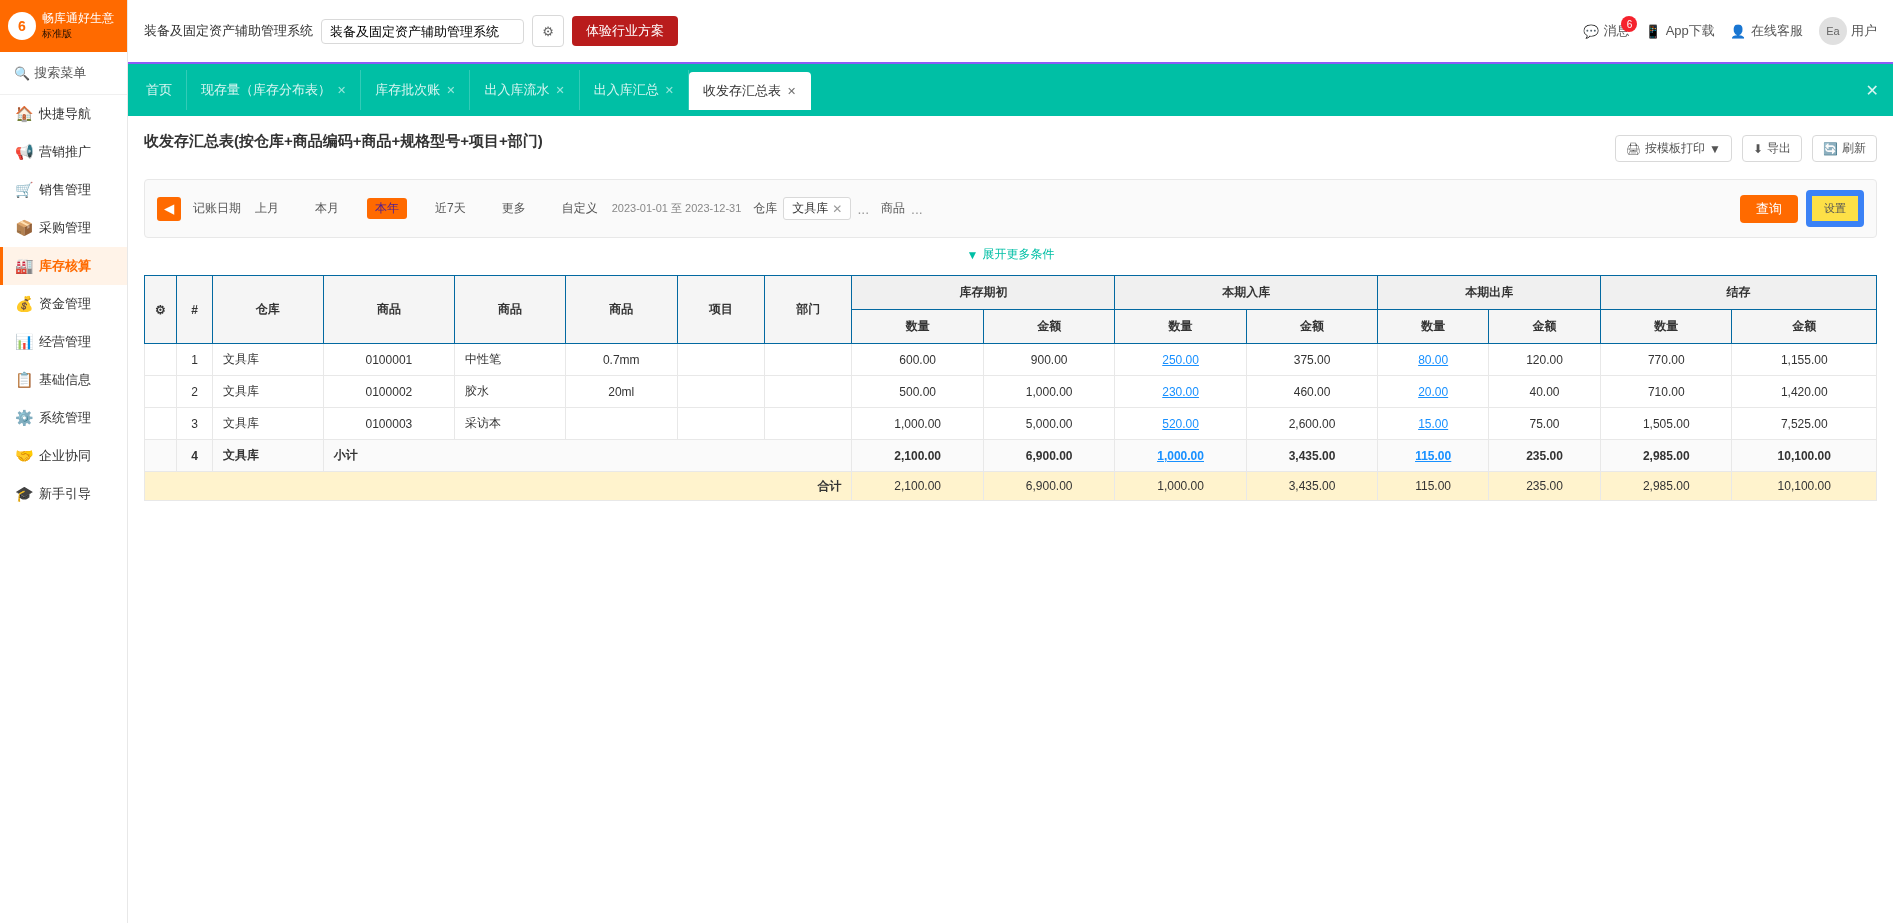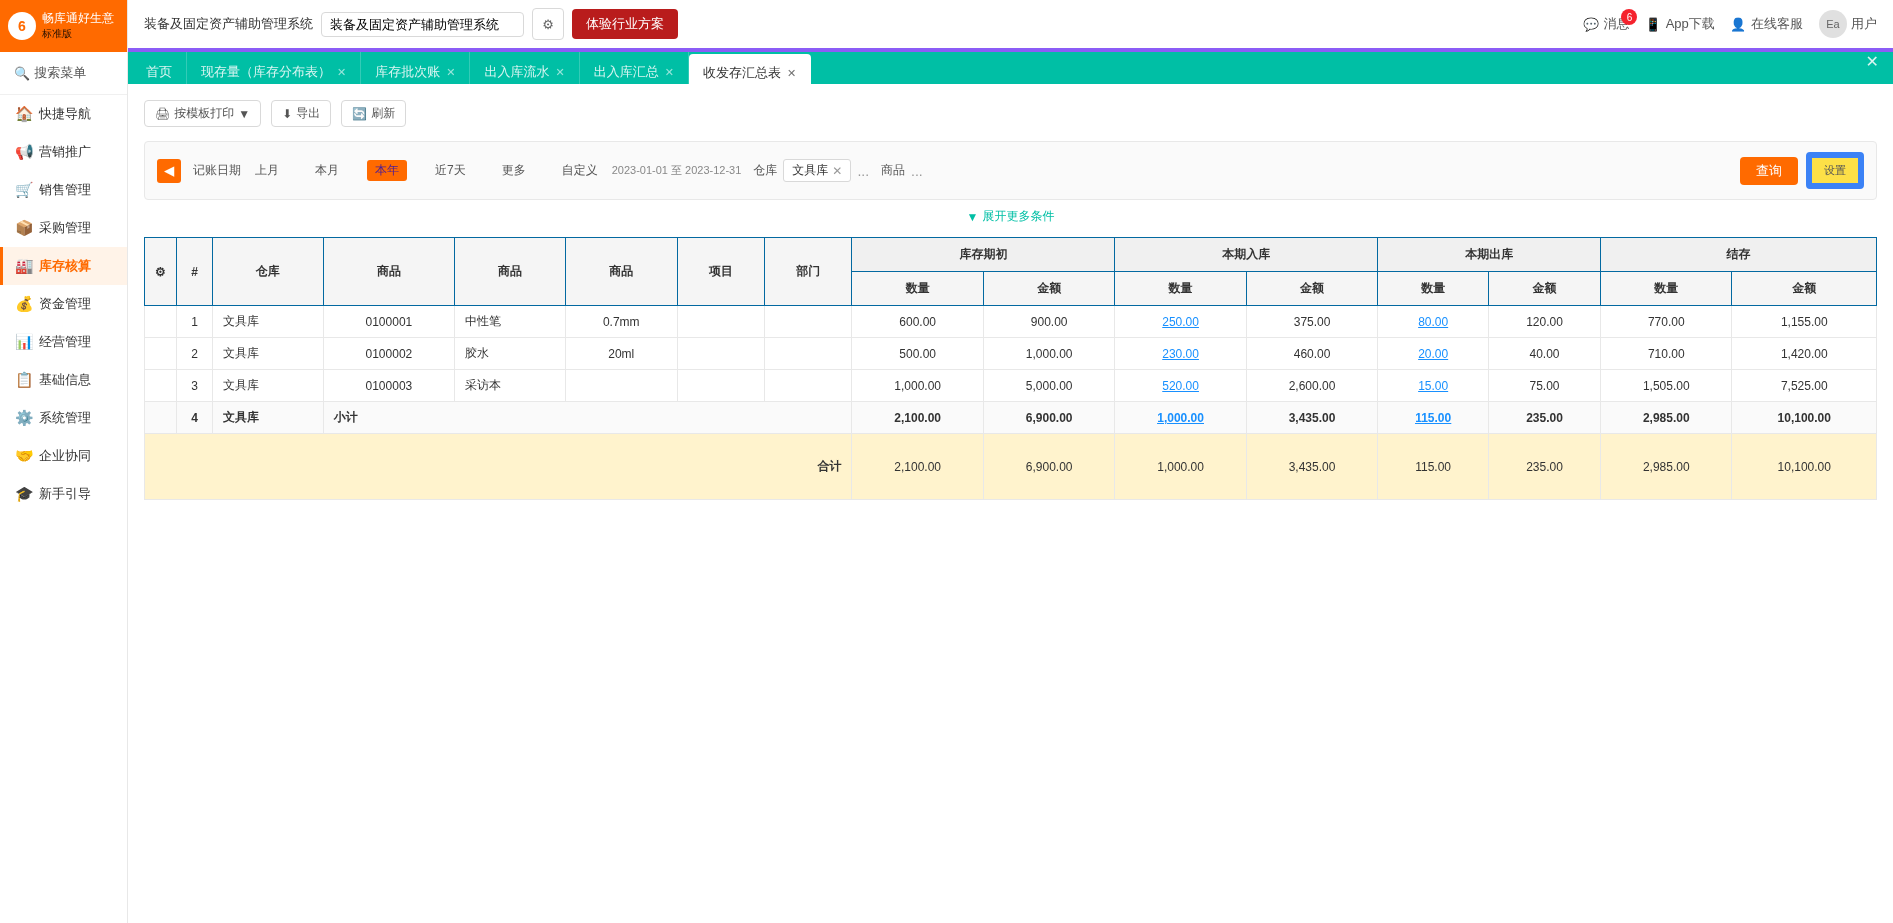--- a/index.html
+++ b/index.html
@@ -15,32 +15,32 @@
     .sidebar-search-btn { display: flex; align-items: center; gap: 4px; width: 100%; background: none; border: none; cursor: pointer; color: #555; font-size: 13px; padding: 4px 6px; }
     .sidebar-nav { flex: 1; overflow-y: auto; }
     .sidebar-nav-item { display: flex; align-items: center; gap: 6px; padding: 10px 12px; cursor: pointer; color: #333; font-size: 13px; border-left: 3px solid transparent; }
     .sidebar-nav-item.active { background: #fff3e8; color: #ff6a00; border-left: 3px solid #ff6a00; font-weight: 600; }
     .nav-icon { font-size: 15px; width: 18px; text-align: center; }
 
     
     .main { flex: 1; display: flex; flex-direction: column; overflow: hidden; }
 
     
-    .topbar { height: 52px; background: #fff; display: flex; align-items: center; justify-content: space-between; padding: 0 16px; border-bottom: 4px solid #8b5cf6; flex-shrink: 0; }
+    .topbar { height: 64px; background: #fff; display: flex; align-items: center; justify-content: space-between; padding: 0 16px; border-bottom: 2px solid #8b5cf6; flex-shrink: 0; }
     .topbar-left { display: flex; align-items: center; gap: 8px; }
     .topbar-select { border: 1px solid #d9d9d9; border-radius: 4px; padding: 4px 24px 4px 8px; font-size: 13px; background: #fff; appearance: none; cursor: pointer; }
     .topbar-gear { width: 32px; height: 32px; display: flex; align-items: center; justify-content: center; border: 1px solid #d9d9d9; border-radius: 4px; cursor: pointer; color: #666; }
     .topbar-trial-btn { background: #b91c1c; color: #fff; border: none; border-radius: 4px; padding: 6px 14px; font-size: 13px; cursor: pointer; }
     .topbar-right { display: flex; align-items: center; gap: 16px; color: #555; font-size: 13px; }
     .topbar-right-item { display: flex; align-items: center; gap: 4px; cursor: pointer; position: relative; }
     .badge { background: #f5222d; color: #fff; border-radius: 10px; font-size: 10px; padding: 0 4px; min-width: 16px; height: 16px; display: inline-flex; align-items: center; justify-content: center; position: absolute; top: -6px; right: -8px; }
     .user-avatar { width: 28px; height: 28px; background: #e0e0e0; border-radius: 50%; display: flex; align-items: center; justify-content: center; font-size: 11px; color: #666; }
 
     
-    .tabs { display: flex; background: #00bfa5; height: 32px; flex-shrink: 0; padding: 0 4px; }
+    .tabs { display: flex; align-items: center; background: #00bfa5; height: 52px; flex-shrink: 0; padding: 0 4px; }
     .tab { display: flex; align-items: center; gap: 6px; padding: 0 14px; height: 40px; cursor: pointer; color: rgba(255,255,255,0.85); font-size: 13px; border-right: 1px solid rgba(255,255,255,0.2); }
     .tab:first-child { border-left: none; }
     .tab.active { background: #fff; color: #333; border-radius: 4px 4px 0 0; height: 38px; margin-top: 2px; }
     .tab-close { font-size: 11px; opacity: 0.7; }
     .tabs-close-all { margin-left: auto; color: rgba(255,255,255,0.85); cursor: pointer; font-size: 16px; padding: 0 10px; }
 
     
     .page-content { flex: 1; overflow-y: auto; background: #fff; padding: 16px; }
 
     
@@ -198,20 +198,21 @@
     <div class="tab active">
       <span>收发存汇总表</span>
       <span class="tab-close">✕</span>
     </div>
     <div class="tabs-close-all">✕</div>
   </div>
 
   <div class="page-content">
 
     <div style="display:flex;align-items:center;justify-content:space-between;margin-bottom:14px;">
+      <h2 class="page-title">收发存汇总表(按仓库+商品编码+商品+规格型号+项目+部门)</h2>
       <div style="display:flex;align-items:center;gap:10px;">
         <button class="toolbar-btn" style="color:#555;border:1px solid #d9d9d9;border-radius:4px;padding:4px 10px;background:#fff;">
           <span>🖨</span>
           <span>按模板打印</span>
           <span>▼</span>
         </button>
         <button class="toolbar-btn" style="color:#555;border:1px solid #d9d9d9;border-radius:4px;padding:4px 10px;background:#fff;">
           <span>⬇</span>
           <span>导出</span>
         </button>
@@ -358,21 +359,21 @@
   <td class="link"><b><u>1,000.00</u></b></td>
   <td><b>3,435.00</b></td>
   <td class="link"><b><u>115.00</u></b></td>
   <td><b>235.00</b></td>
   <td><b>2,985.00</b></td>
   <td><b>10,100.00</b></td>
 </tr>
         </tbody>
       <tfoot>
         <tr style="background:#fff3cd;">
-          <td colspan="8" style="text-align:right;font-weight:700;padding:24px 10px;">合计</td>
+          <td colspan="8" style="text-align:right;font-weight:700;padding:5px 10px;">合计</td>
           <td id="total-open-qty">2,100.00</td>
           <td id="total-open-amt">6,900.00</td>
           <td id="total-in-qty">1,000.00</td>
           <td id="total-in-amt">3,435.00</td>
           <td id="total-out-qty">115.00</td>
           <td id="total-out-amt">235.00</td>
           <td id="total-close-qty">2,985.00</td>
           <td id="total-close-amt">10,100.00</td>
         </tr>
       </tfoot>

